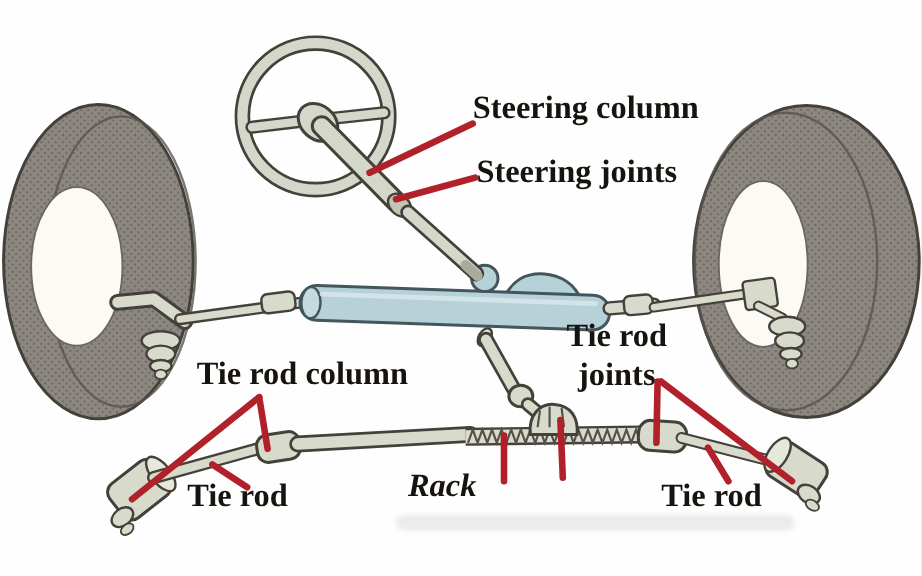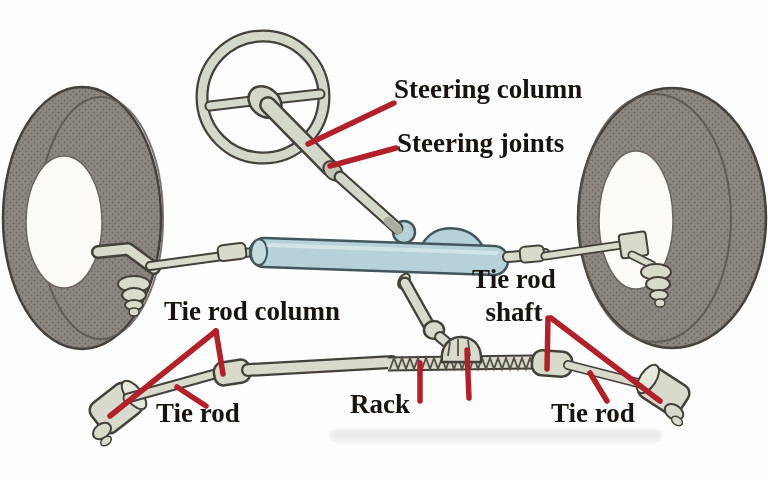--- a/index.html
+++ b/index.html
@@ -181,20 +181,20 @@
     </g>
   </svg>
 
   <div class="smudge"></div>
 
   <div class="lbl" style="left:394px; top:76px;">Steering column</div>
   <div class="lbl" style="left:397px; top:130px;">Steering joints</div>
 
   <div class="lbl-stack" style="left:454px; top:266px;">
     <div class="lbl">Tie rod</div>
-    <div class="lbl">shaft</div>
+    <div class="lbl">joints</div>
   </div>
 
   <div class="lbl" style="left:164px; top:298px;">Tie rod column</div>
   <div class="lbl" style="left:156px; top:400px;">Tie rod</div>
-  <div class="lbl" style="left:350px; top:391px;">Rack</div>
+  <div class="lbl" style="left:340px; top:391px;font-style:italic;">Rack</div>
   <div class="lbl" style="left:551px; top:400px;">Tie rod</div>
 </div>
 
 </body></html>

